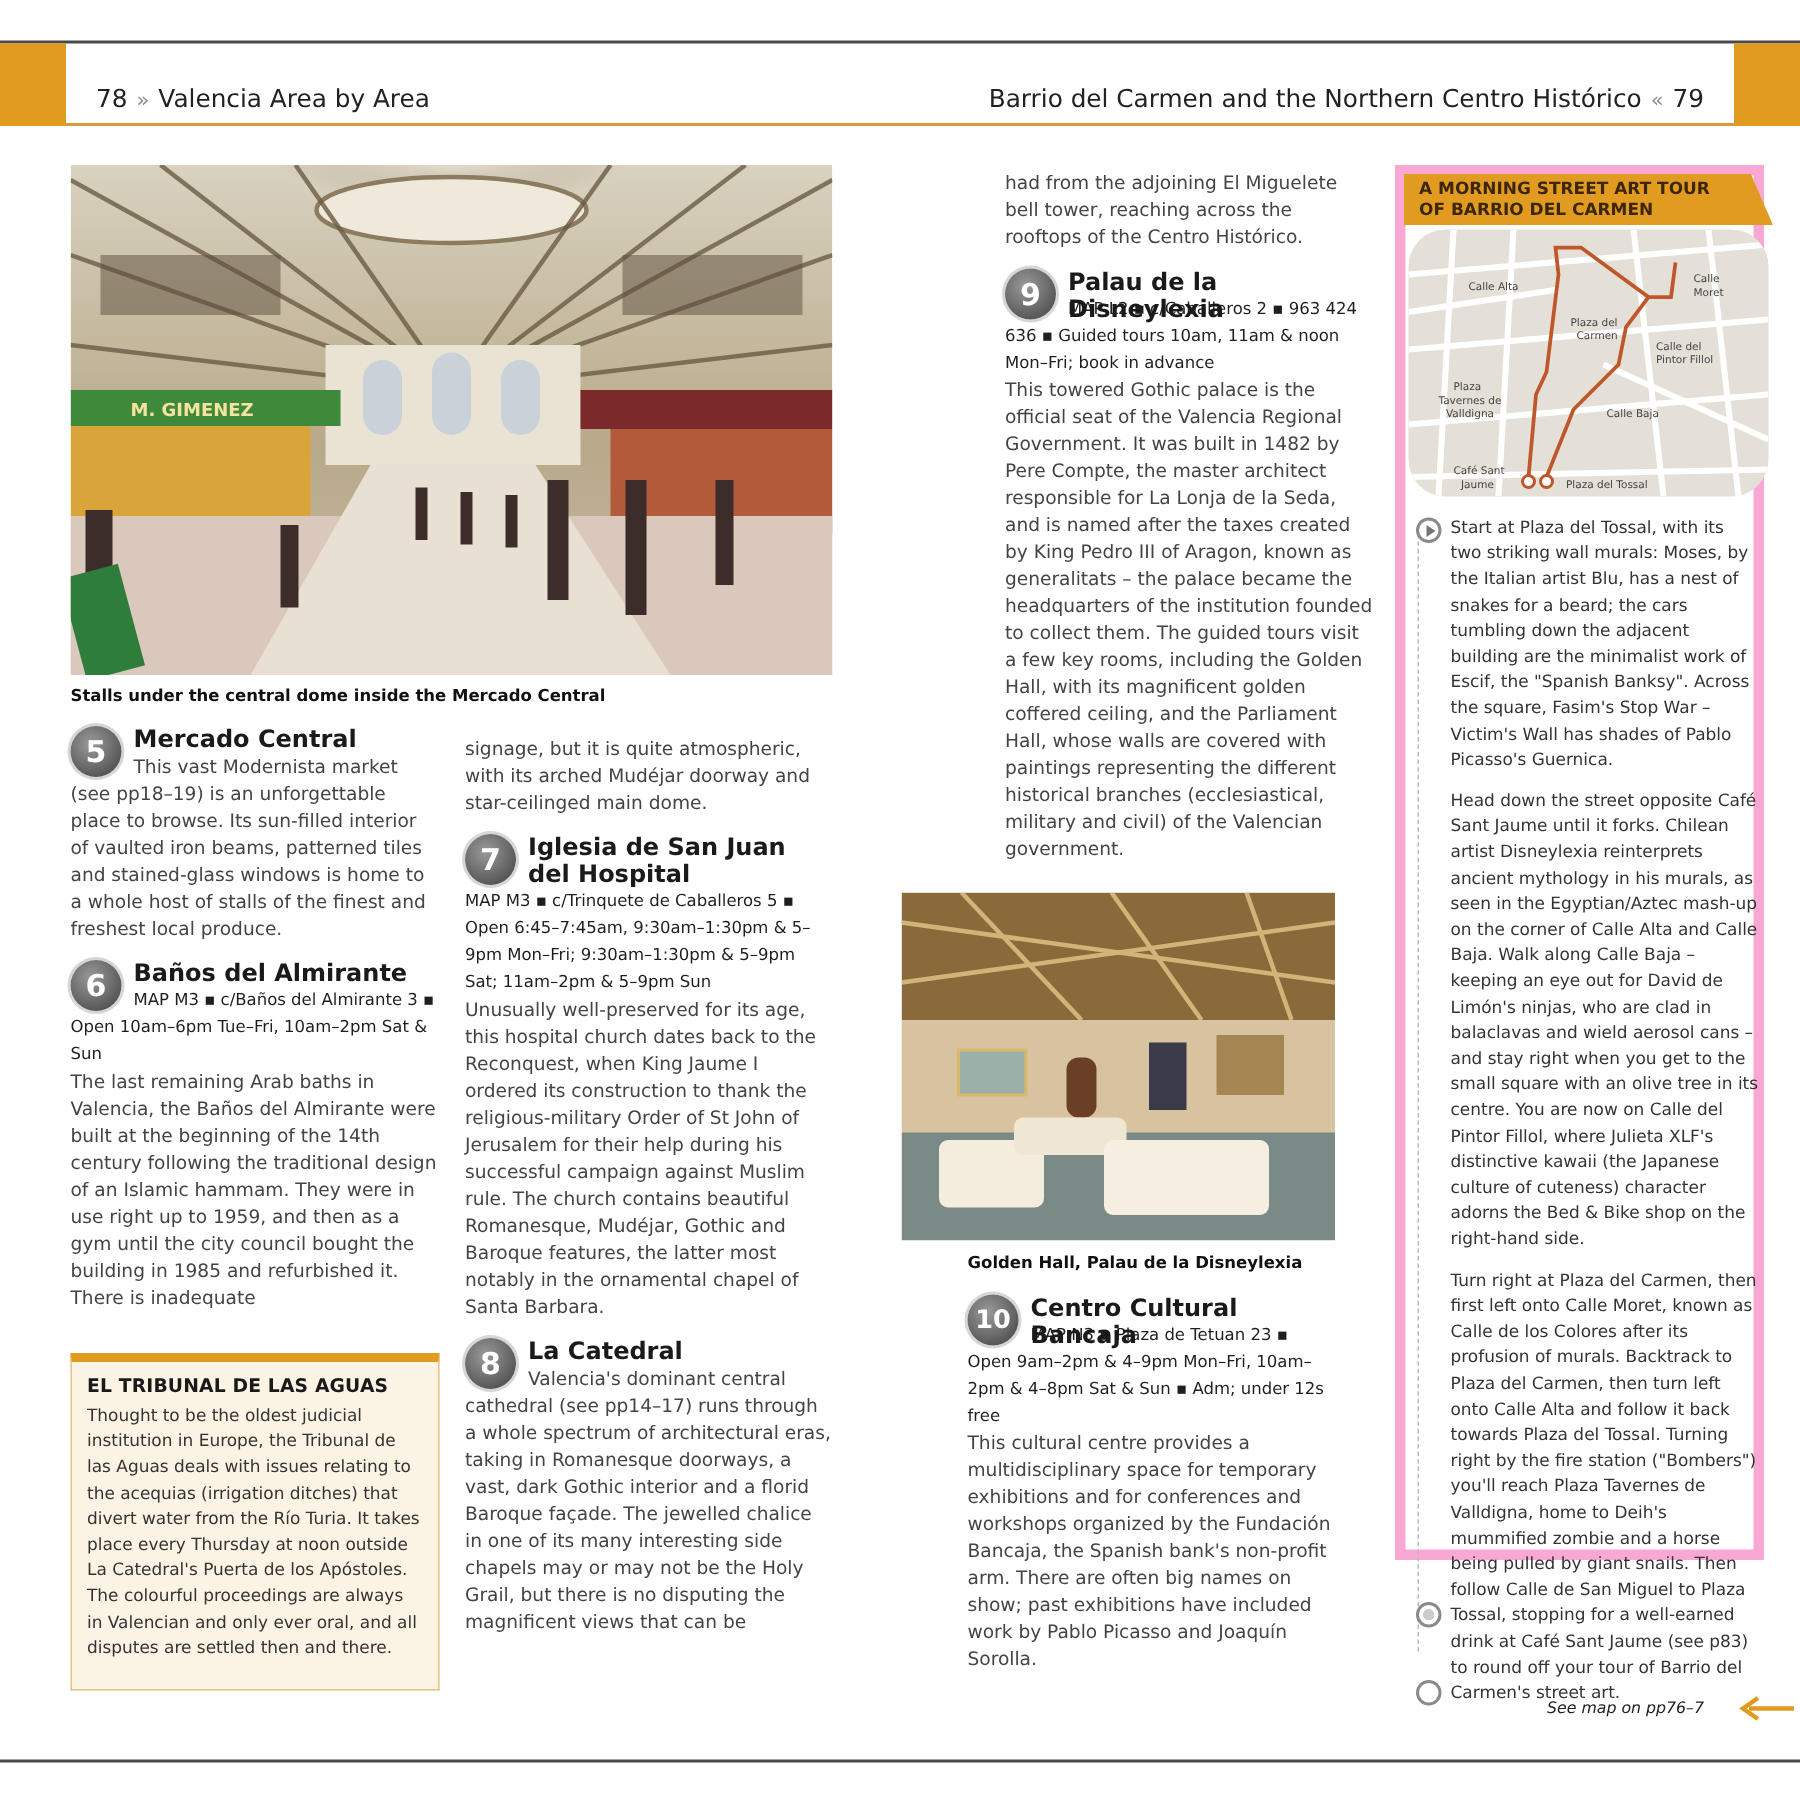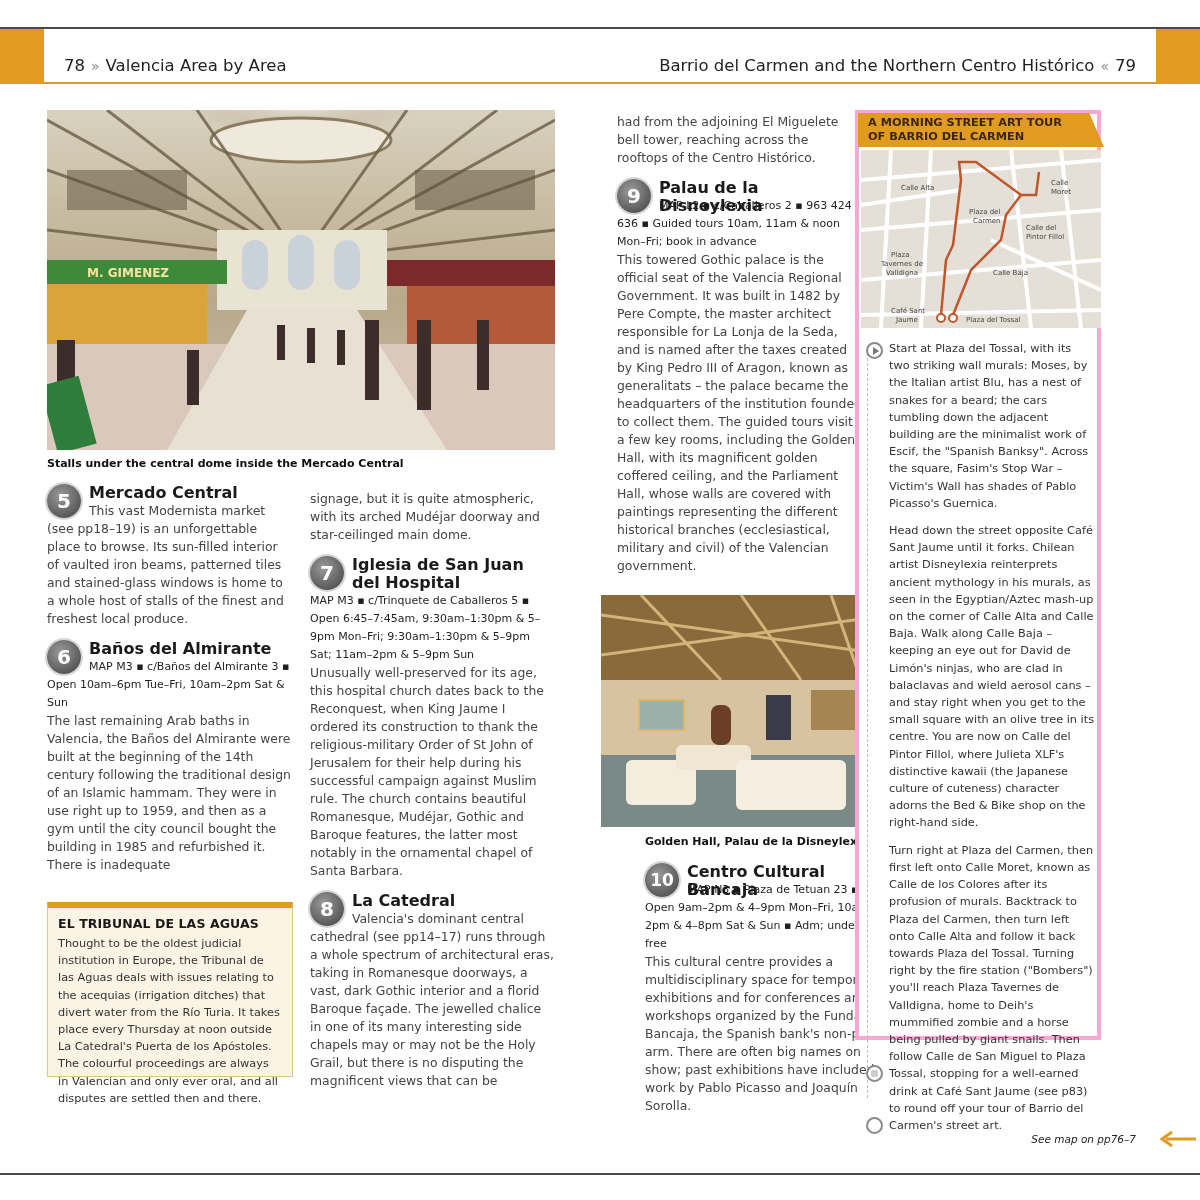--- a/index.html
+++ b/index.html
@@ -34,37 +34,37 @@
     position: absolute; left: 0; top: 0; width: 34px; height: 34px; border-radius: 50%;
     background: radial-gradient(circle at 40% 35%, #9a9a9a, #5a5a5a 70%, #444);
     color: #fff; font-weight: bold; font-size: 20px; line-height: 34px; text-align: center;
     box-shadow: 0 0 0 2px #d6d6d6;
   }
   .entry-title { font-size: 16px; font-weight: bold; color: #1a1a1a; line-height: 18px; font-family: "DejaVu Sans", sans-serif; }
   .entry-info { font-size: 11px; font-weight: normal; color: #1f1f1f; line-height: 18px; }
   .entry-body { font-size: 12.4px; line-height: 18px; color: #444; }
 
   .sidebar-box {
-    position: absolute; left: 47px; top: 902px; width: 246px; height: 175px; box-sizing: border-box;
+    position: absolute; left: 47px; top: 902px; width: 246px; height: 225px; box-sizing: border-box;
     background: #fbf3e3; border: 1px solid #e2c48a; border-top: 6px solid #e29b21; padding: 8px 10px;
   }
   .sidebar-box h4 { margin: 0 0 4px 0; font-size: 12.5px; font-weight: bold; color: #1a1a1a; letter-spacing: 0.1px; }
   .sidebar-box p { margin: 0; font-size: 11.3px; line-height: 17.2px; color: #333; }
 
   .tour-box {
-    position: absolute; left: 855px; top: 110px; width: 246px; height: 930px; box-sizing: border-box;
-    border: 4px solid #f9a8d4; background: #fff;
+    position: absolute; left: 930px; top: 110px; width: 246px; height: 930px; box-sizing: border-box;
+    border: 7px solid #f9a8d4; background: #fff;
   }
   .tour-head {
     position: absolute; left: -1px; top: -1px; width: 246px; height: 34px; background: #e29b21;
     clip-path: polygon(0 0, 94% 0, 100% 100%, 0 100%);
     font-size: 11.3px; font-weight: bold; color: #3b2608; line-height: 14px; padding: 3px 10px; box-sizing: border-box;
     text-transform: uppercase;
   }
-  .tour-map { position: absolute; left: 2px; top: 36px; width: 240px; height: 178px; background: #e7e3dc; overflow: hidden; }
+  .tour-map { position: absolute; left: 2px; top: 36px; width: 240px; height: 178px; background: #e7e3dc; overflow: hidden; border-radius: 25px; }
   .tour-steps { position: absolute; left: 8px; top: 226px; width: 228px; }
   .tour-step { position: relative; padding-left: 22px; font-size: 11.3px; line-height: 17.2px; color: #333; margin-bottom: 10px; }
   .tour-line { position: absolute; left: 8px; top: 234px; width: 0; height: 750px; border-left: 1px dashed #bbb; }
   .step-icon {
     position: absolute; left: -1px; top: 2px; width: 17px; height: 17px; border-radius: 50%;
     border: 2px solid #8a8a8a; background: #fff; box-sizing: border-box;
   }
   .step-icon.play::after {
     content: ""; position: absolute; left: 5px; top: 3px; border-left: 6px solid #777; border-top: 4px solid transparent; border-bottom: 4px solid transparent;
   }
@@ -174,21 +174,21 @@
   <p class="entry-info">MAP M3 ▪ c/Trinquete de Caballeros 5 ▪ Open 6:45–7:45am, 9:30am–1:30pm &amp; 5–9pm Mon–Fri; 9:30am–1:30pm &amp; 5–9pm Sat; 11am–2pm &amp; 5–9pm Sun</p>
   <p class="entry-body">Unusually well-preserved for its age, this hospital church dates back to the Reconquest, when King Jaume I ordered its construction to thank the religious-military Order of St John of Jerusalem for their help during his successful campaign against Muslim rule. The church contains beautiful Romanesque, Mudéjar, Gothic and Baroque features, the latter most notably in the ornamental chapel of Santa Barbara.</p>
 
   <div class="entry-head" style="margin-top:12px;">
     <div class="num">8</div>
     <div class="entry-title">La Catedral</div>
   </div>
   <p class="entry-body" style="margin-top:-18px;text-indent:42px;">Valencia's dominant central cathedral (see pp14–17) runs through a whole spectrum of architectural eras, taking in Romanesque doorways, a vast, dark Gothic interior and a florid Baroque façade. The jewelled chalice in one of its many interesting side chapels may or may not be the Holy Grail, but there is no disputing the magnificent views that can be</p>
 </div>
 
-<div class="col" style="left:617px;top:113px;width:245px;">
+<div class="col" style="left:670px;top:113px;width:245px;">
   <p class="entry-body">had from the adjoining El Miguelete bell tower, reaching across the rooftops of the Centro Histórico.</p>
 
   <div class="entry-head" style="margin-top:12px;">
     <div class="num">9</div>
     <div class="entry-title">Palau de la Disneylexia</div>
   </div>
   <p class="entry-info" style="margin-top:-18px;text-indent:42px;">MAP L2 ▪ c/Caballeros 2 ▪ 963 424 636 ▪ Guided tours 10am, 11am &amp; noon Mon–Fri; book in advance</p>
   <p class="entry-body">This towered Gothic palace is the official seat of the Valencia Regional Government. It was built in 1482 by Pere Compte, the master architect responsible for La Lonja de la Seda, and is named after the taxes created by King Pedro III of Aragon, known as generalitats – the palace became the headquarters of the institution founded to collect them. The guided tours visit a few key rooms, including the Golden Hall, with its magnificent golden coffered ceiling, and the Parliament Hall, whose walls are covered with paintings representing the different historical branches (ecclesiastical, military and civil) of the Valencian government.</p>
 </div>
 

